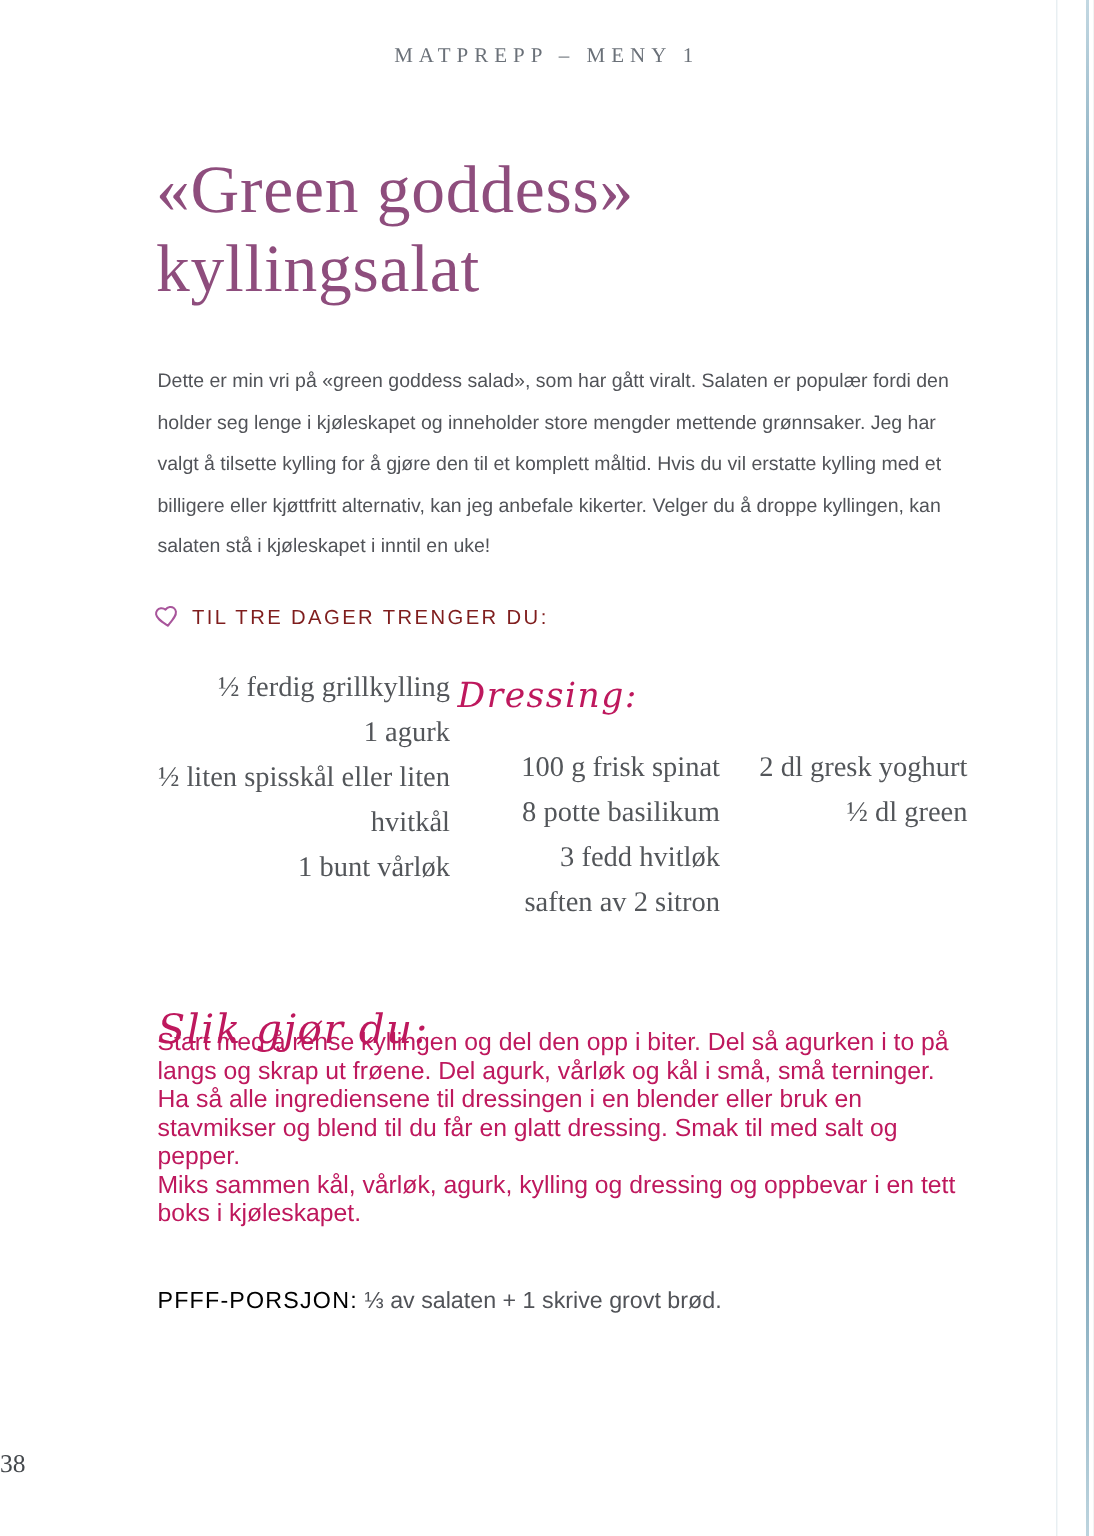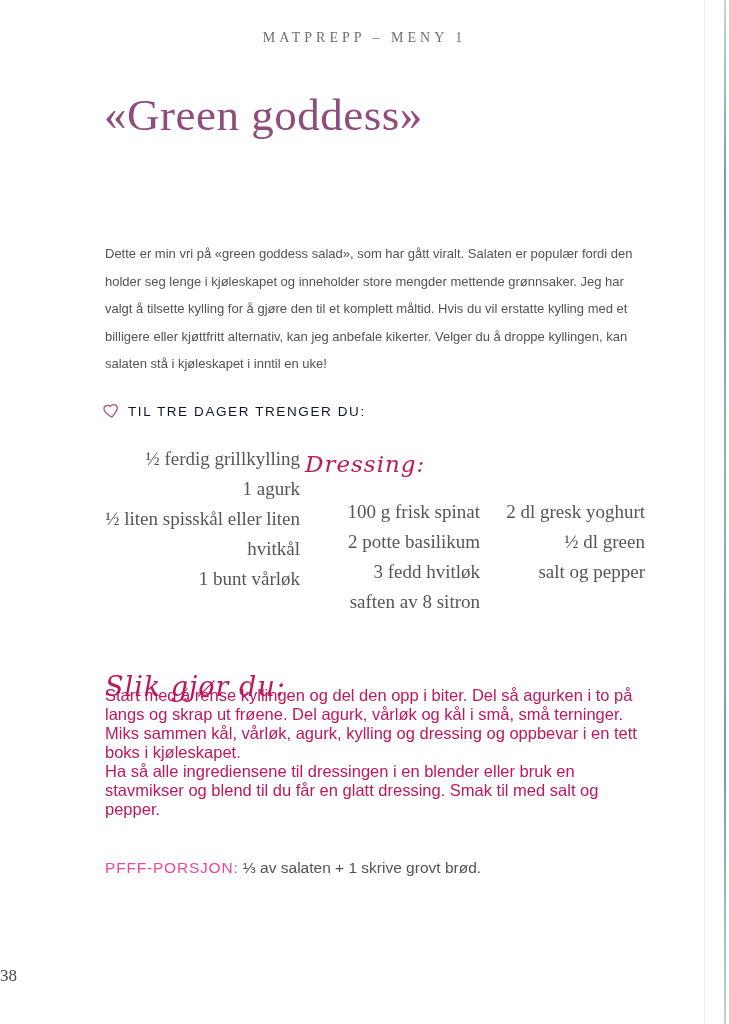--- a/index.html
+++ b/index.html
@@ -19,21 +19,21 @@
     left: 0;
     width: 100%;
     text-align: center;
     font-family: "Liberation Serif", serif;
     font-size: 14px;
     letter-spacing: 4px;
     color: #6a7078;
   }
   .recipe-title {
     position: absolute;
-    top: 89px;
+    top: 100px;
     left: 104px;
     font-family: "Liberation Serif", serif;
     font-weight: 400;
     font-size: 45px;
     line-height: 53px;
     letter-spacing: 0.5px;
     color: #8e4d7d;
   }
   .intro {
     position: absolute;
@@ -46,21 +46,21 @@
   }
   .ingredients-heading {
     position: absolute;
     top: 403px;
     left: 103px;
     display: flex;
     align-items: center;
     gap: 9px;
     font-size: 13.5px;
     letter-spacing: 1.6px;
-    color: #0f172a;
+    color: #7f1d1d;
   }
   .heart { width: 16px; height: 16px; transform: rotate(-8deg); flex: 0 0 auto; }
   .ingredients {
     position: absolute;
     top: 444px;
     left: 105px;
     width: 540px;
     font-family: "Liberation Serif", serif;
     font-size: 19px;
     line-height: 30px;
@@ -105,21 +105,21 @@
   .portion {
     position: absolute;
     top: 856px;
     left: 105px;
     width: 545px;
     font-size: 15.5px;
     line-height: 24px;
     color: #515358;
   }
   .portion-label {
-    color: #ec4899;
+    color: #000000;
     letter-spacing: 0.8px;
   }
   .page-number {
     position: absolute;
     top: 966px;
     left: 0;
     width: 100%;
     text-align: left;
     font-family: "Liberation Serif", serif;
     font-size: 17px;
@@ -144,20 +144,21 @@
 </style>
 </head>
 <body>
 
 <div class="page">
 
   <div class="running-header">MATPREPP – MENY 1</div>
 
   <h1 class="recipe-title">
     <span>«Green goddess»</span><br>
+    <span>kyllingsalat</span>
   </h1>
 
   <p class="intro">Dette er min vri på «green goddess salad», som har gått viralt. Salaten er populær fordi den holder seg lenge i kjøleskapet og inneholder store mengder mettende grønnsaker. Jeg har valgt å tilsette kylling for å gjøre den til et komplett måltid. Hvis du vil erstatte kylling med et billigere eller kjøttfritt alternativ, kan jeg anbefale kikerter. Velger du å droppe kyllingen, kan salaten stå i kjøleskapet i inntil en uke!</p>
 
   <div class="ingredients-heading">
     <svg class="heart" viewBox="0 0 24 24" fill="none" stroke="#a8559b" stroke-width="2" stroke-linecap="round" stroke-linejoin="round">
       <path d="M12 21.35l-1.45-1.32C5.4 15.36 2 12.28 2 8.5 2 5.42 4.42 3 7.5 3c1.74 0 3.41.81 4.5 2.09C13.09 3.81 14.76 3 16.5 3 19.58 3 22 5.42 22 8.5c0 3.78-3.4 6.86-8.55 11.54L12 21.35z"></path>
     </svg>
     <span>TIL TRE DAGER TRENGER DU:</span>
   </div>
@@ -165,38 +166,37 @@
   <div class="ingredients">
     <div class="ing-col c1">
       <div class="ing-item">½ ferdig grillkylling</div>
       <div class="ing-item">1 agurk</div>
       <div class="ing-item">½ liten spisskål eller liten hvitkål</div>
       <div class="ing-item">1 bunt vårløk</div>
     </div>
     <div class="ing-col c2">
       <div class="script-heading dressing-heading">Dressing:</div>
       <div class="ing-item">100 g frisk spinat</div>
-      <div class="ing-item">2 potte basilikum</div>
+      <div class="ing-item">8 potte basilikum</div>
       <div class="ing-item">3 fedd hvitløk</div>
-      <div class="ing-item">saften av 8 sitron</div>
+      <div class="ing-item">saften av 2 sitron</div>
     </div>
     <div class="ing-col c3">
       <div class="c3-spacer"></div>
       <div class="ing-item">2 dl gresk yoghurt</div>
       <div class="ing-item">½ dl green</div>
-      <div class="ing-item">salt og pepper</div>
     </div>
   </div>
 
   <div class="script-heading method-heading">Slik gjør du:</div>
 
   <div class="steps">
     <p>Start med å rense kyllingen og del den opp i biter. Del så agurken i to på langs og skrap ut frøene. Del agurk, vårløk og kål i små, små terninger.</p>
+    <p>Ha så alle ingrediensene til dressingen i en blender eller bruk en stavmikser og blend til du får en glatt dressing. Smak til med salt og pepper.</p>
     <p>Miks sammen kål, vårløk, agurk, kylling og dressing og oppbevar i en tett boks i kjøleskapet.</p>
-    <p>Ha så alle ingrediensene til dressingen i en blender eller bruk en stavmikser og blend til du får en glatt dressing. Smak til med salt og pepper.</p>
   </div>
 
   <p class="portion">
     <span class="portion-label">PFFF-PORSJON:</span>
     <span>⅓ av salaten + 1 skrive grovt brød.</span>
   </p>
 
   <div class="page-number">38</div>
 
   <div class="edge-faint"></div>

